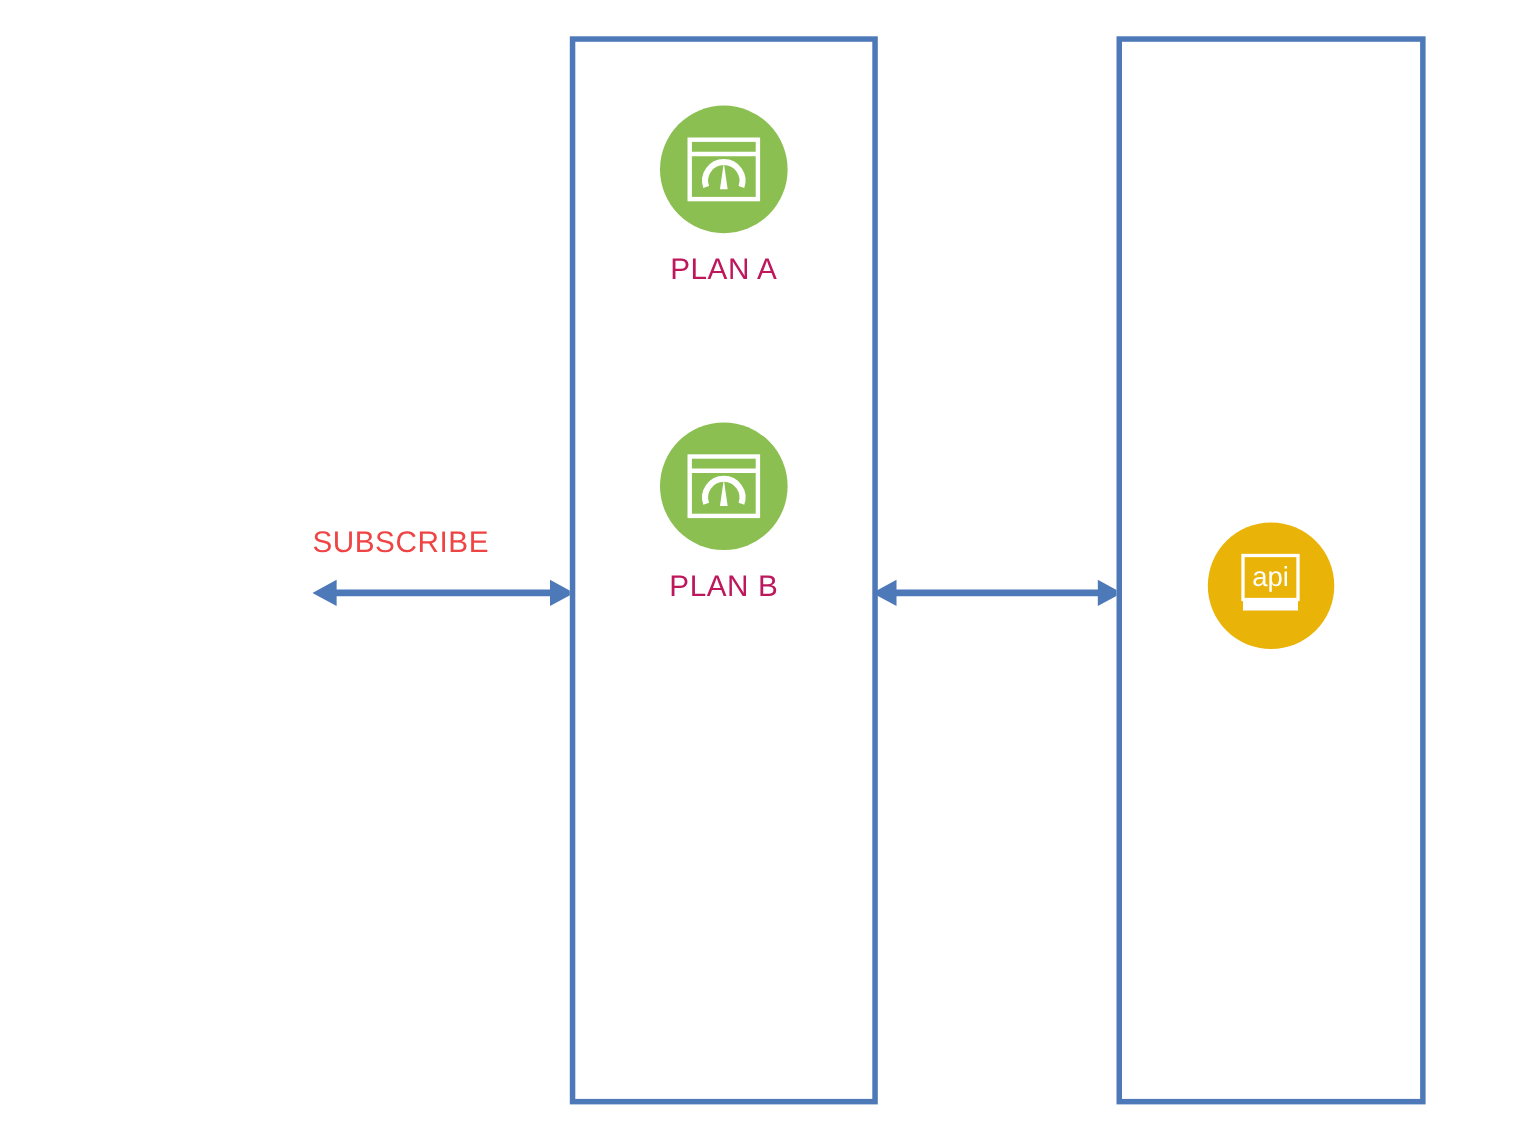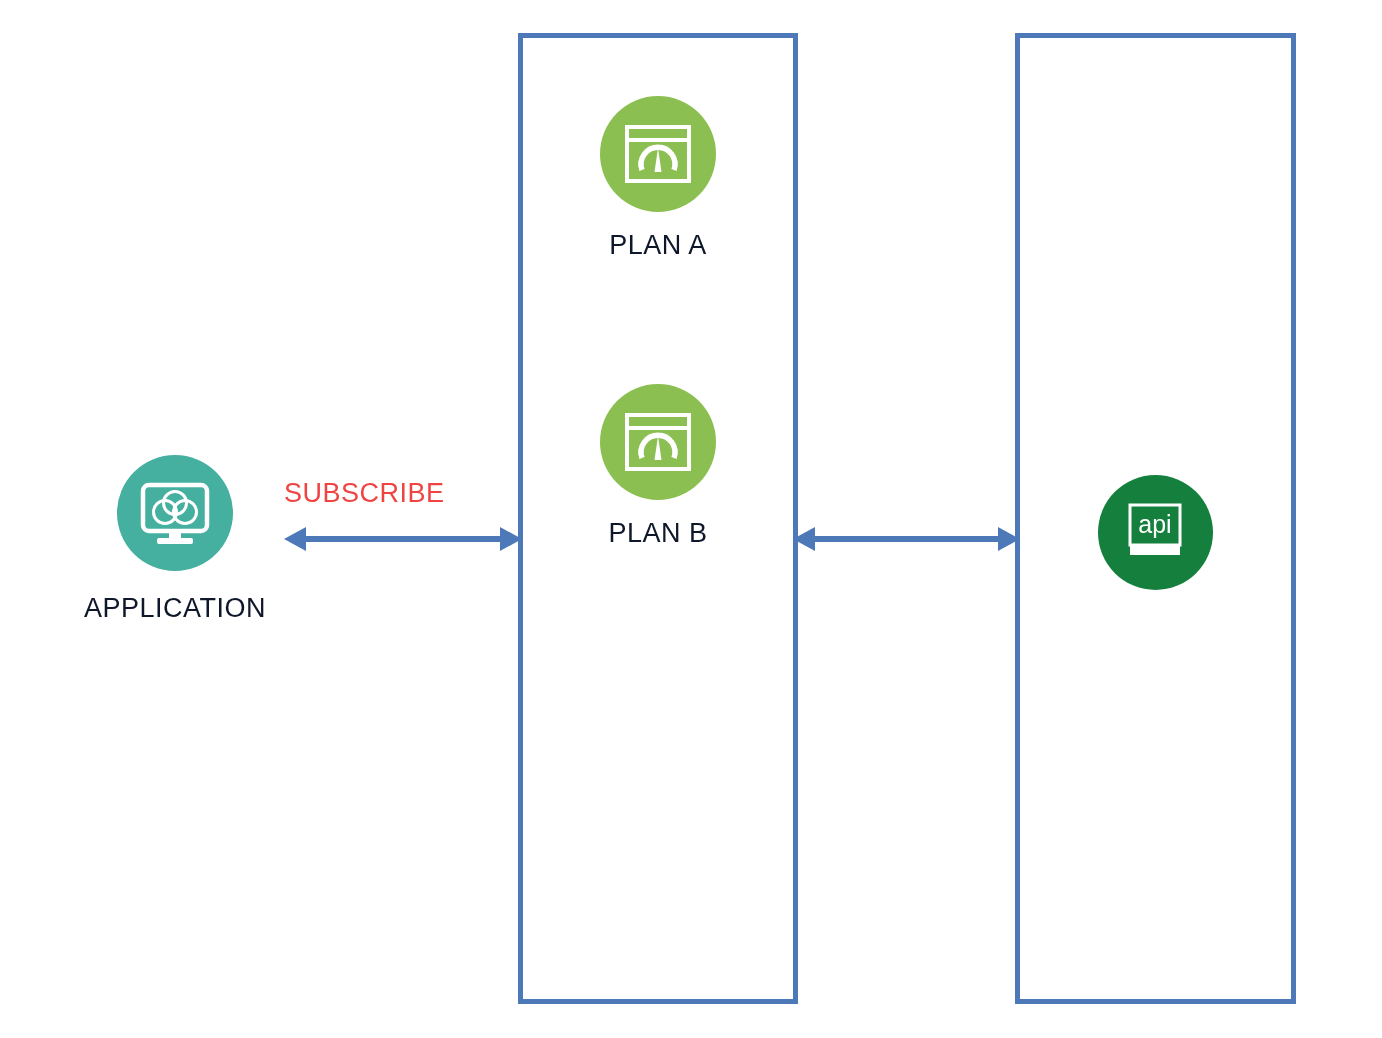--- a/index.html
+++ b/index.html
@@ -42,21 +42,21 @@
   .node {
     position: absolute;
     text-align: center;
   }
   .circle {
     border-radius: 50%;
     margin: 0 auto;
     position: relative;
   }
   .node-label {
-    color: #0f172a;
+    color: #be185d;
     font-size: 27px;
     letter-spacing: 0.5px;
     white-space: nowrap;
   }
 
   
   #application-node {
     left: 55px;
     top: 455px;
     width: 240px;
@@ -89,21 +89,21 @@
 
   
   #api-node {
     left: 1075px;
     top: 475px;
     width: 160px;
   }
   #api-node .circle {
     width: 115px;
     height: 115px;
-    background: #15803d;
+    background: #eab308;
   }
 
   .icon-svg {
     position: absolute;
     left: 0;
     top: 0;
     width: 100%;
     height: 100%;
   }
 
@@ -133,39 +133,20 @@
     font-size: 27px;
     letter-spacing: 0.5px;
     white-space: nowrap;
   }
 </style>
 </head>
 <body>
 
 <div id="canvas">
 
-  <div class="node" id="application-node">
-    <div class="circle">
-      <svg class="icon-svg" viewBox="0 0 116 116">
-
-        <rect x="26" y="30" width="64" height="46" rx="6" ry="6" fill="none" stroke="#ffffff" stroke-width="4.5"></rect>
-
-        <rect x="52" y="76" width="12" height="7" fill="#ffffff"></rect>
-
-        <rect x="40" y="83" width="36" height="6" rx="2" ry="2" fill="#ffffff"></rect>
-
-        <circle cx="48" cy="57" r="11.5" fill="none" stroke="#ffffff" stroke-width="3"></circle>
-
-        <circle cx="58" cy="48" r="11.5" fill="none" stroke="#ffffff" stroke-width="3"></circle>
-
-        <circle cx="68" cy="57" r="11.5" fill="none" stroke="#ffffff" stroke-width="3"></circle>
-      </svg>
-    </div>
-    <div class="node-label">APPLICATION</div>
-  </div>
 
   <div id="subscribe-label">SUBSCRIBE</div>
   <div class="arrow" id="subscribe-arrow">
     <svg width="100%" height="100%" viewBox="0 0 238 42">
       <line x1="18" y1="21" x2="220" y2="21" stroke="#4e79b8" stroke-width="6"></line>
       <polygon points="0,21 22,9 22,33" fill="#4e79b8"></polygon>
       <polygon points="238,21 216,9 216,33" fill="#4e79b8"></polygon>
     </svg>
   </div>
 

